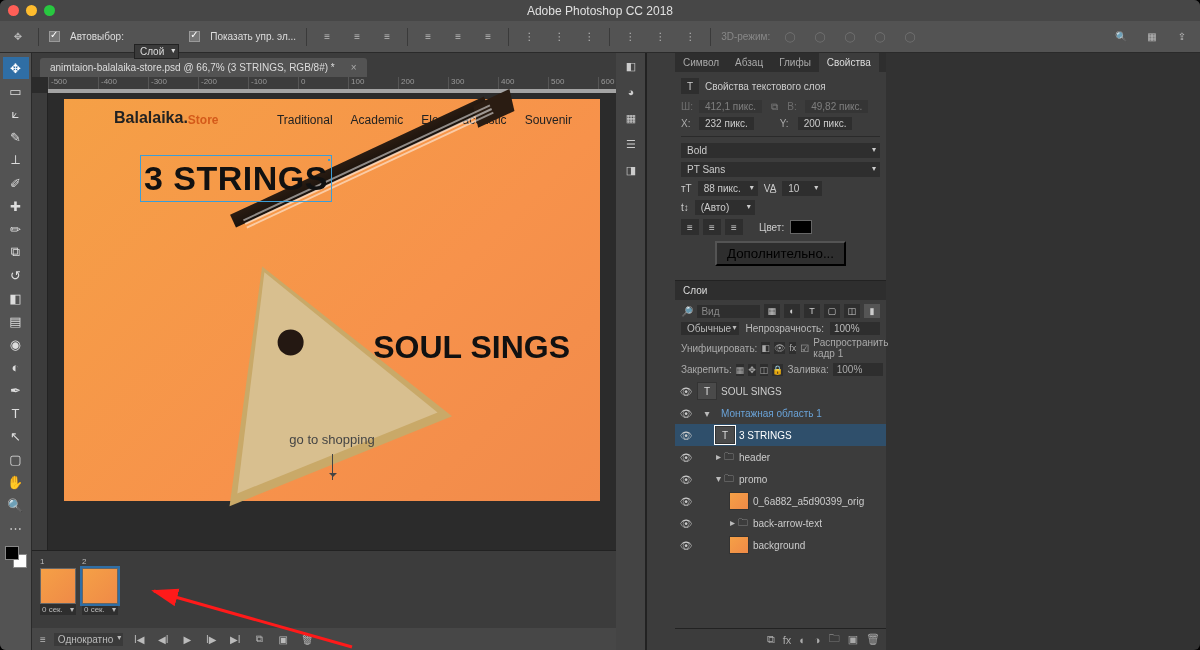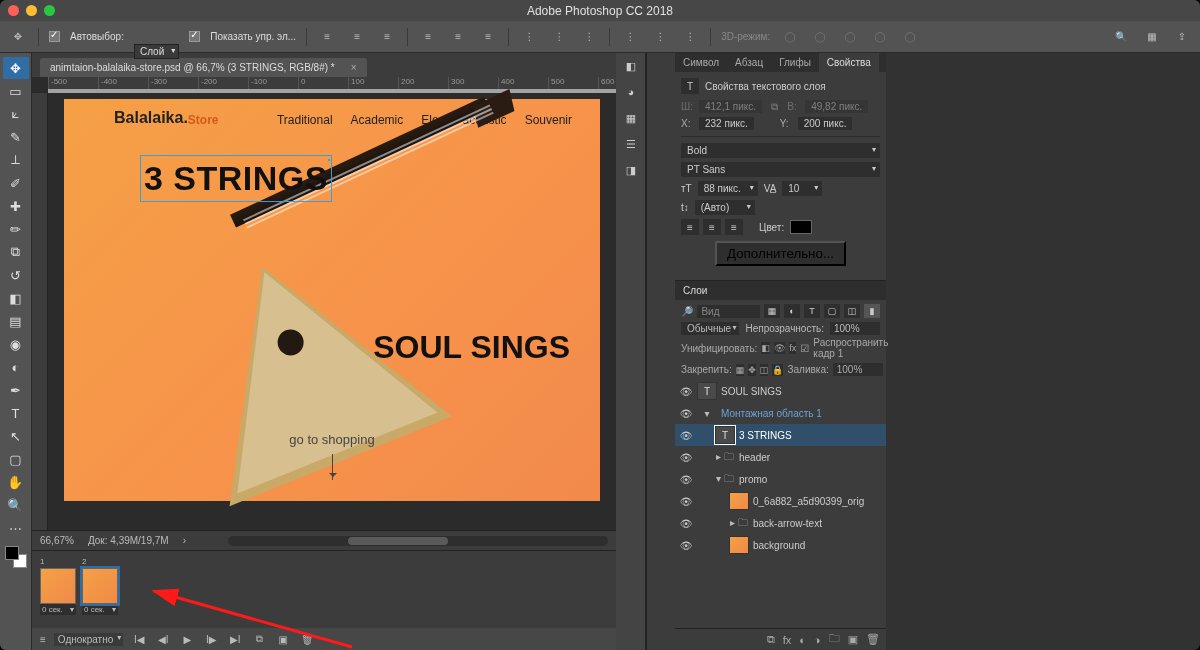--- a/index.html
+++ b/index.html
@@ -283,26 +283,20 @@
             <defs>
                 <marker id="ah" markerWidth="10" markerHeight="10" refX="8" refY="3" orient="auto">
               <path d="M0,0 L9,3 L0,6 Z" fill="#ff1a1a"></path>
                 </marker>
               </defs>
             <line x1="640" y1="480" x2="680" y2="270" stroke="#ff1a1a" stroke-width="3" marker-end="url(#ah)"></line>
           </svg>
         </div>
       </div>
 
-      <div class="statusbar">
-        <span>66,67%</span>
-        <span>Док: 4,39M/19,7M</span>
-        <span>›</span>
-        <div class="hscroll"></div>
-      </div>
 
       <div class="timeline" style="position:relative">
         <div class="tl-frames">
           <div class="frame">
             <div class="fn">1</div>
             <div class="thumb"></div>
             <div class="dur">
                 <span>0 сек.</span>
                 <span>▾</span>
               </div>

